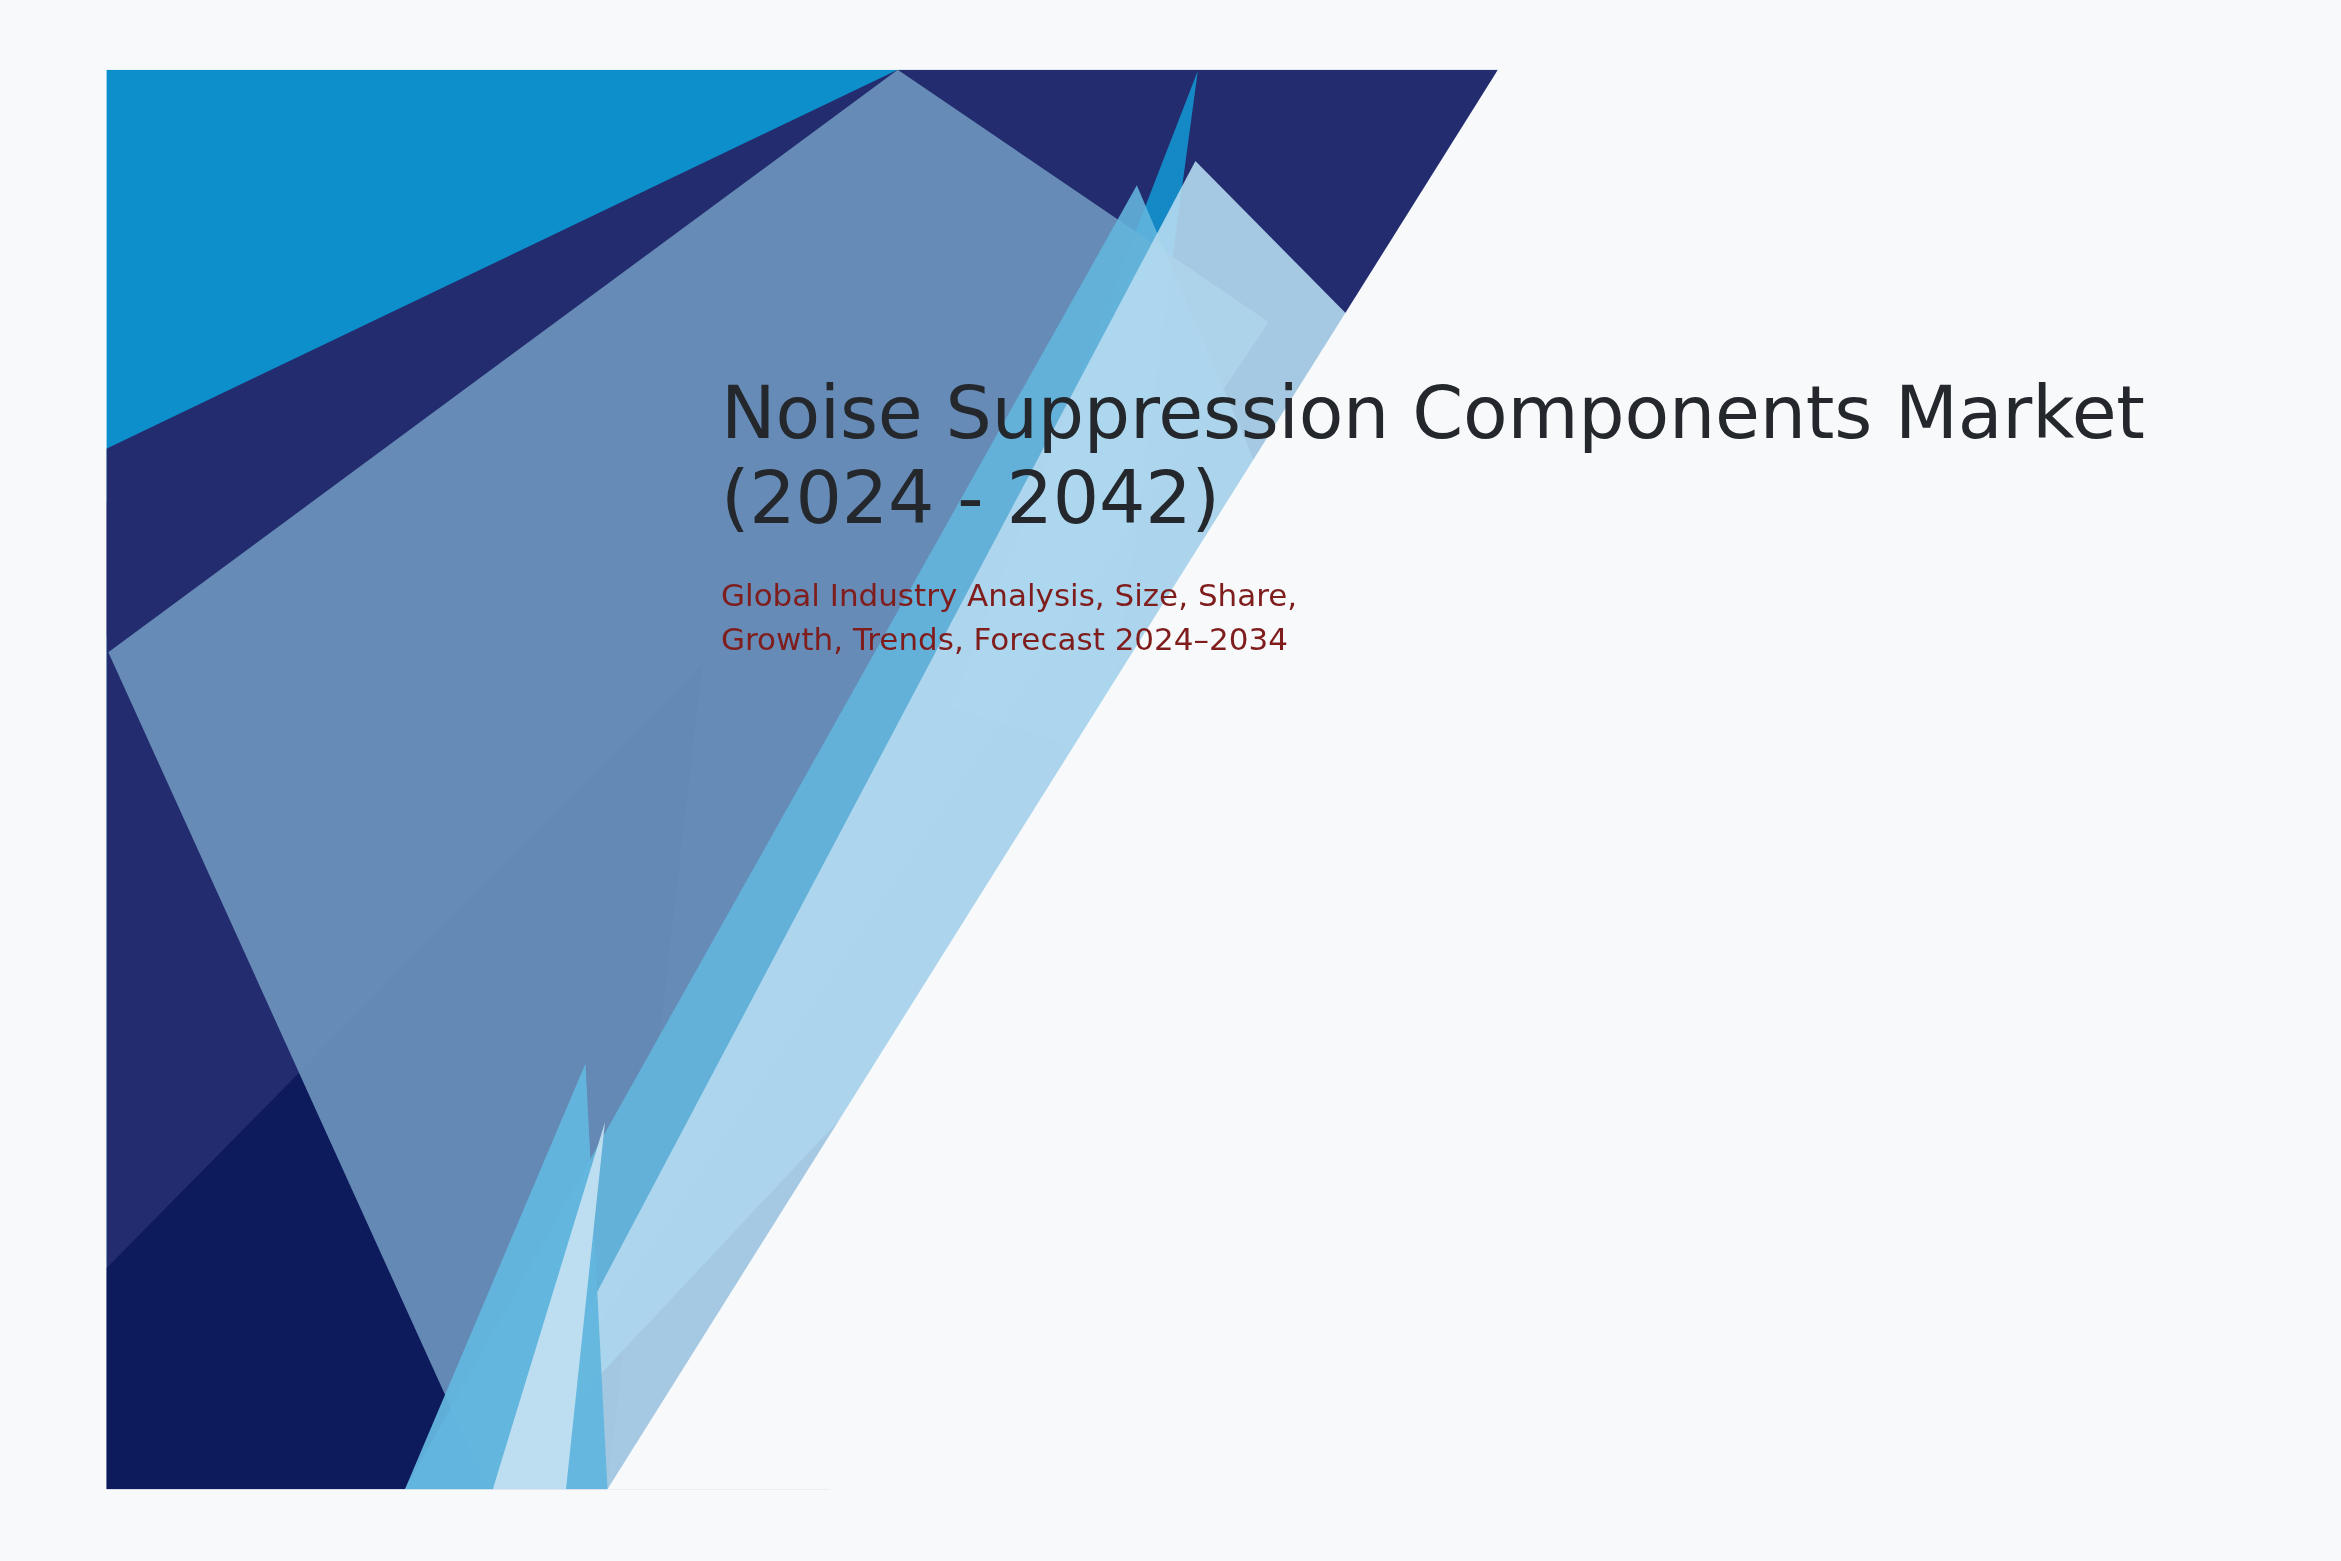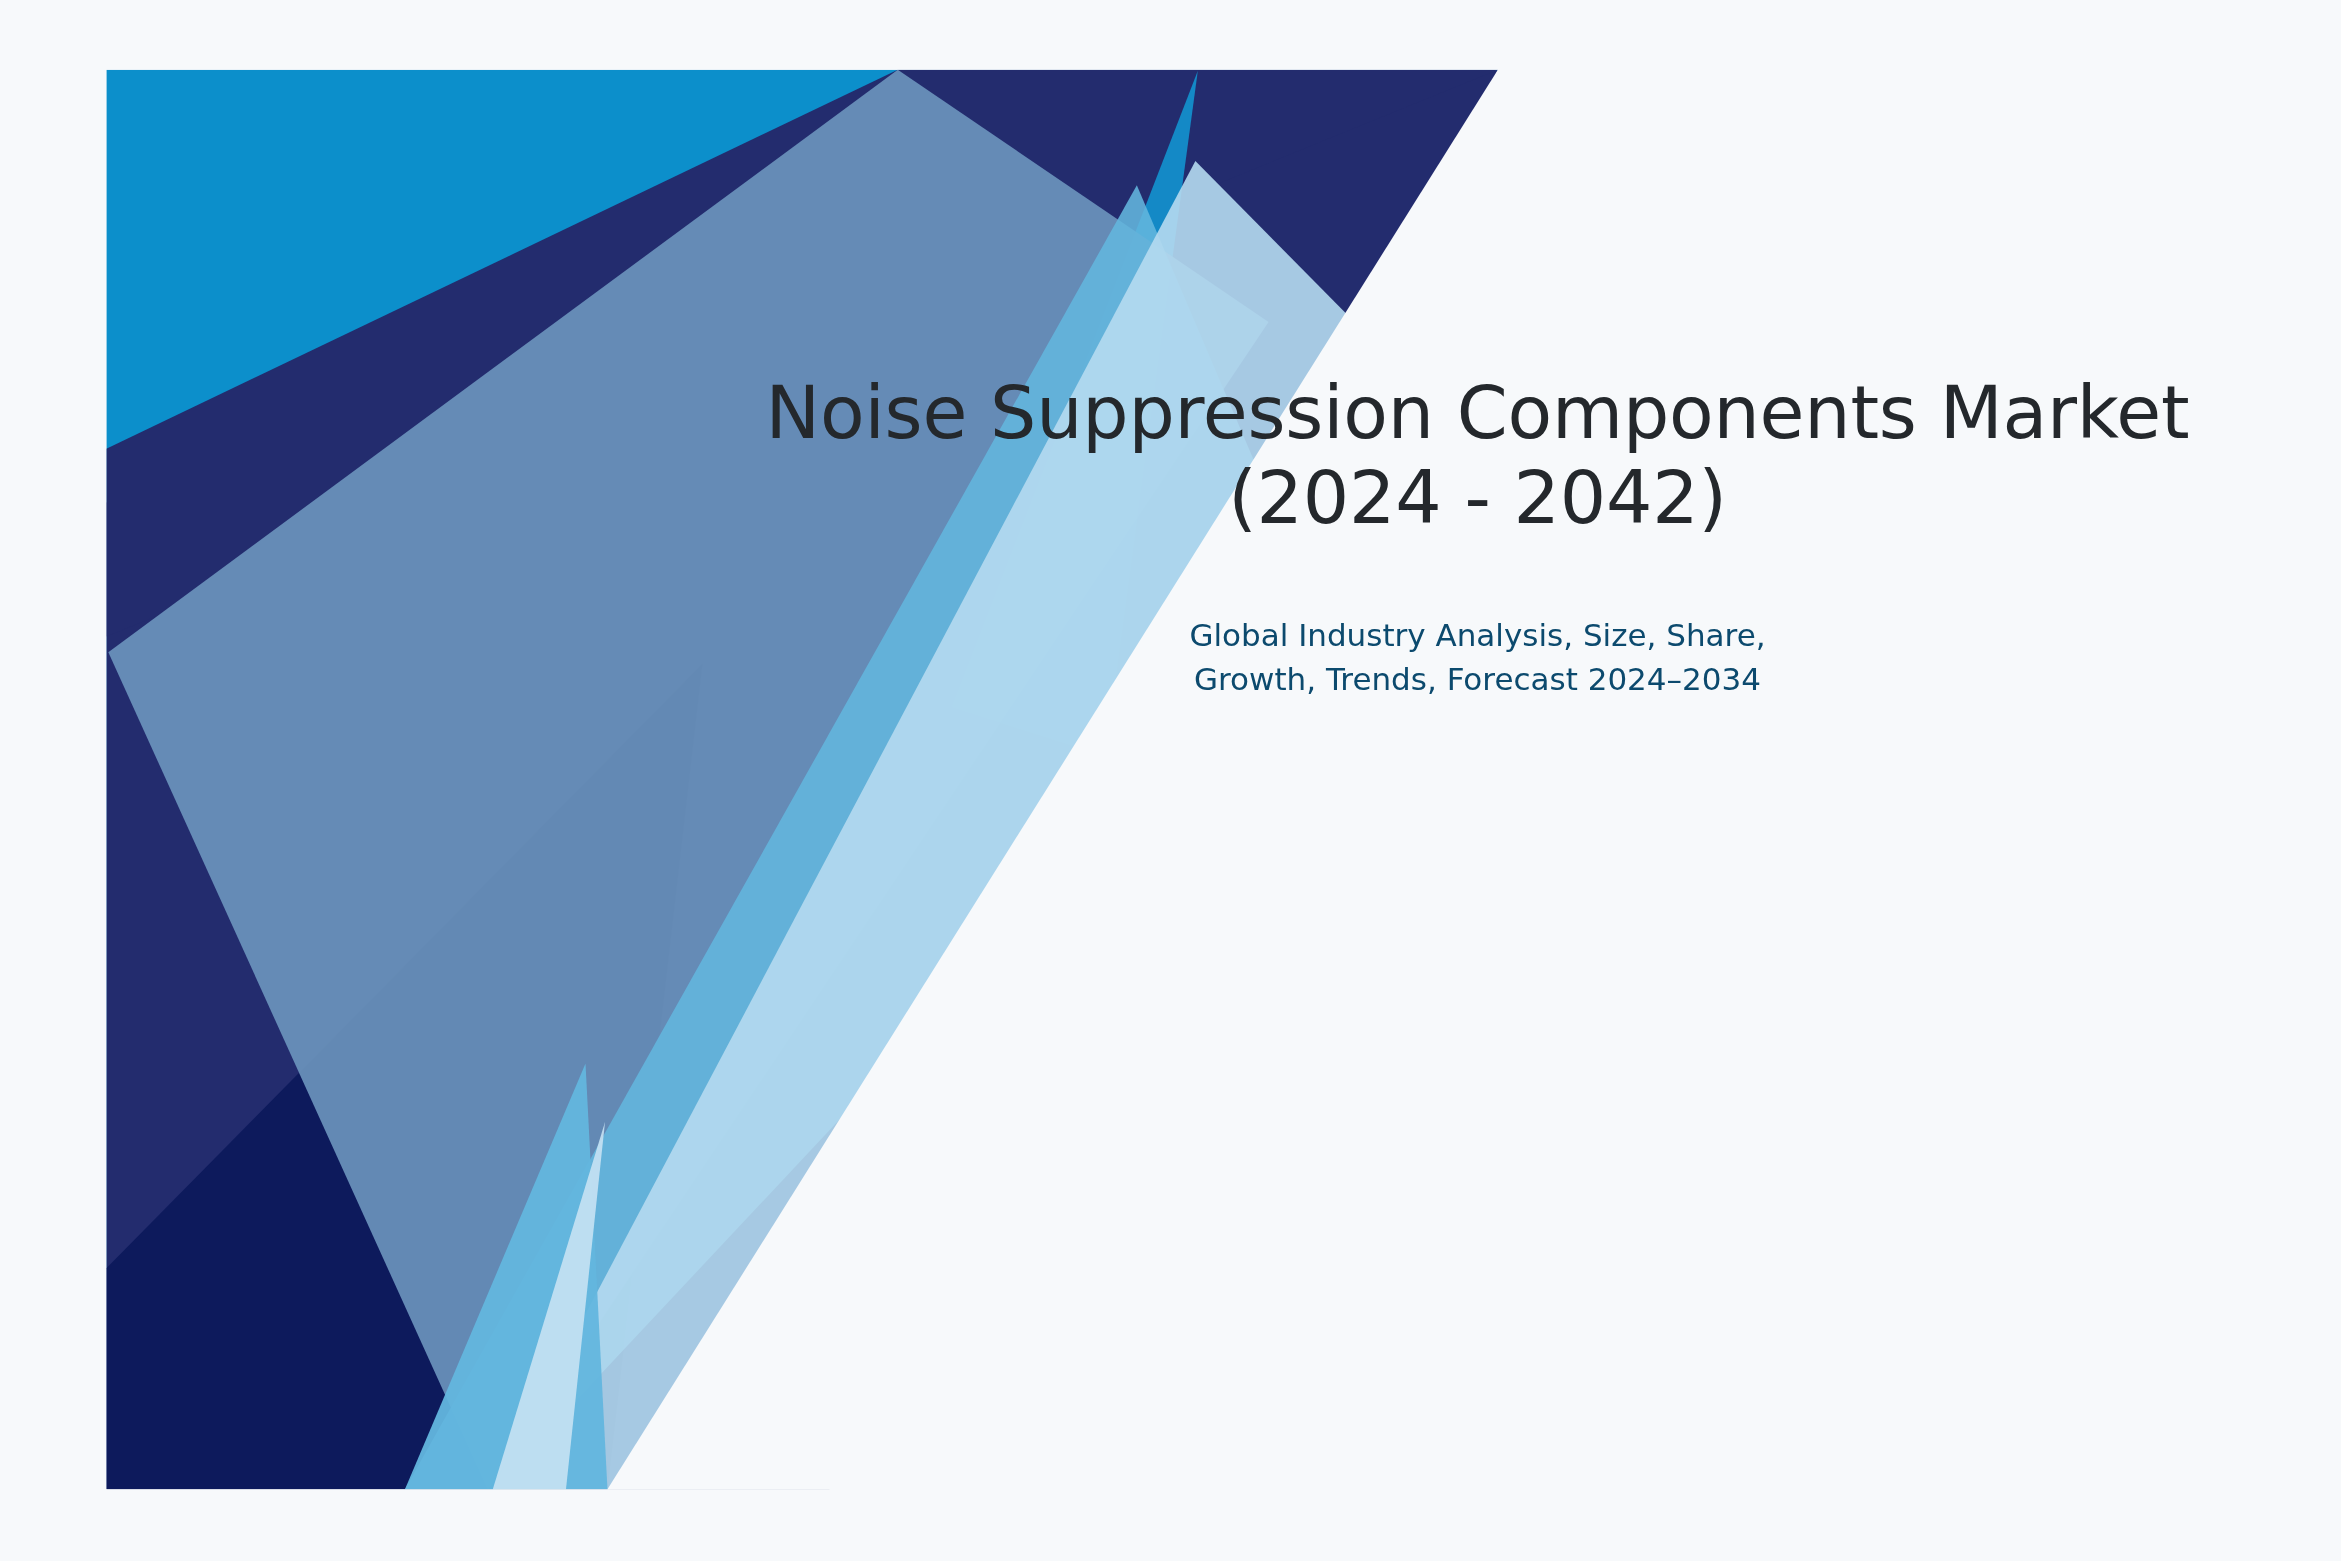--- a/index.html
+++ b/index.html
@@ -24,21 +24,21 @@
     width: 2342px;
     height: 1561px;
   }
 
   
   #text-block {
     position: absolute;
     right: 108px;
     top: 371px;
     width: 1513px;
-    text-align: center;
+    text-align: left;
   }
   #title-wrap {
     position: relative;
     display: block;
   }
   .title-line {
     display: block;
     font-size: 73px;
     line-height: 1.16;
     font-weight: 400;
@@ -49,24 +49,24 @@
   #accent-bar {
     position: absolute;
     right: 0px;
     bottom: 22.4px;
     width: 244px;
     height: 8.3px;
     background: #ffb81c;
     z-index: -1;
   }
   #subtitle {
-    margin-top: 73px;
+    margin-top: 33px;
     font-size: 31px;
     line-height: 1.42;
-    color: #0c4a6e;
+    color: #7f1d1d;
     font-weight: 400;
   }
   .sub-line { display: block; }
 </style>
 </head>
 <body>
 
 <div id="page">
 
   <svg id="artwork" viewBox="0 0 4800 3200" width="2342" height="1561" preserveAspectRatio="none">

